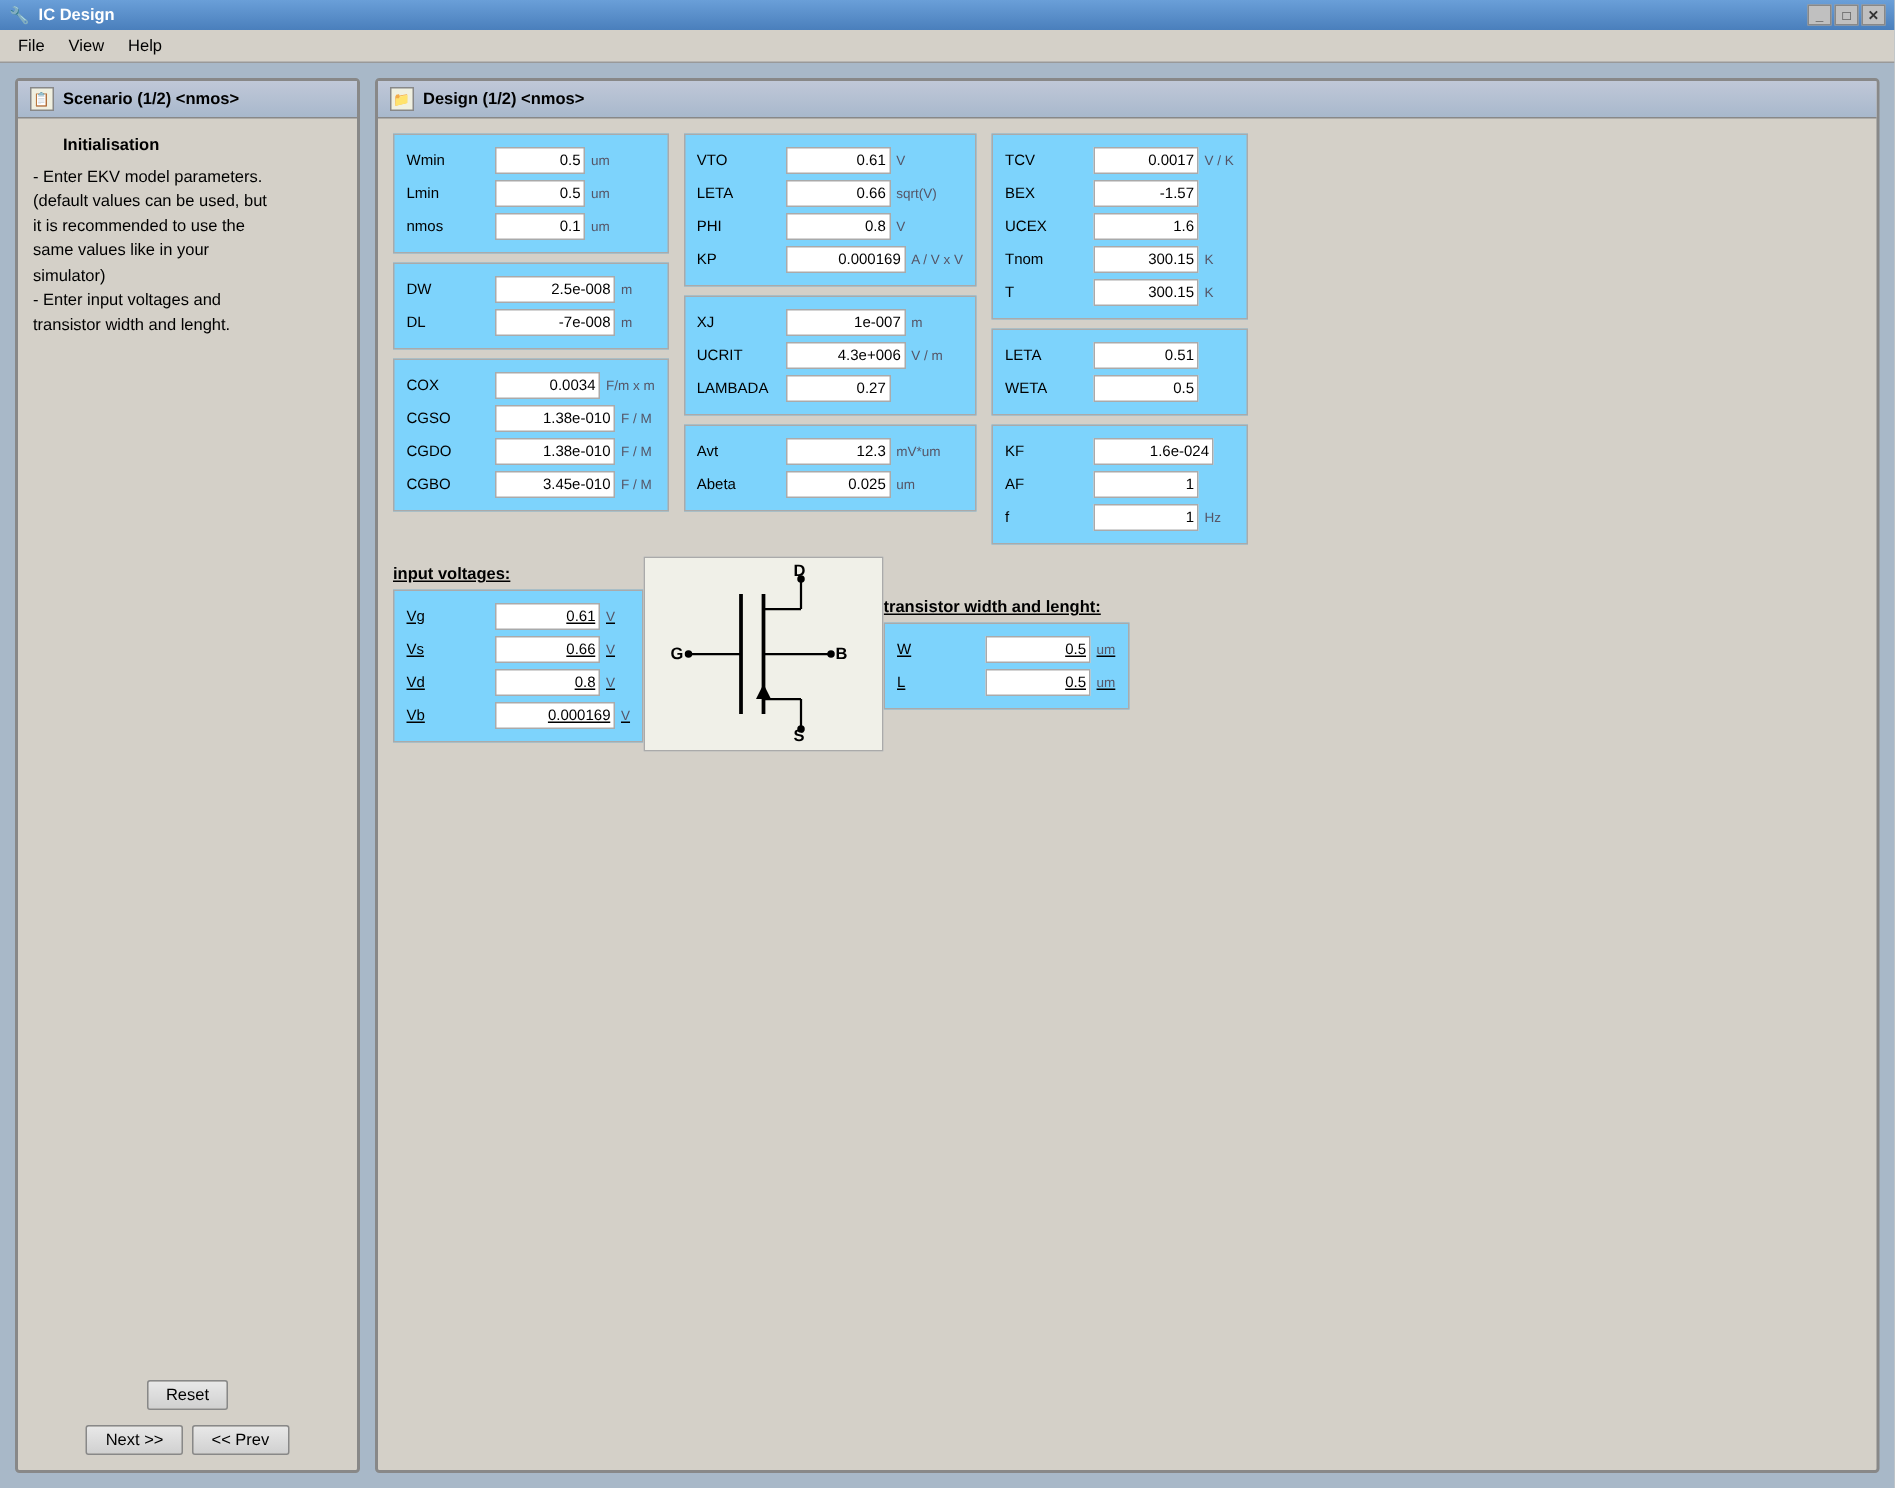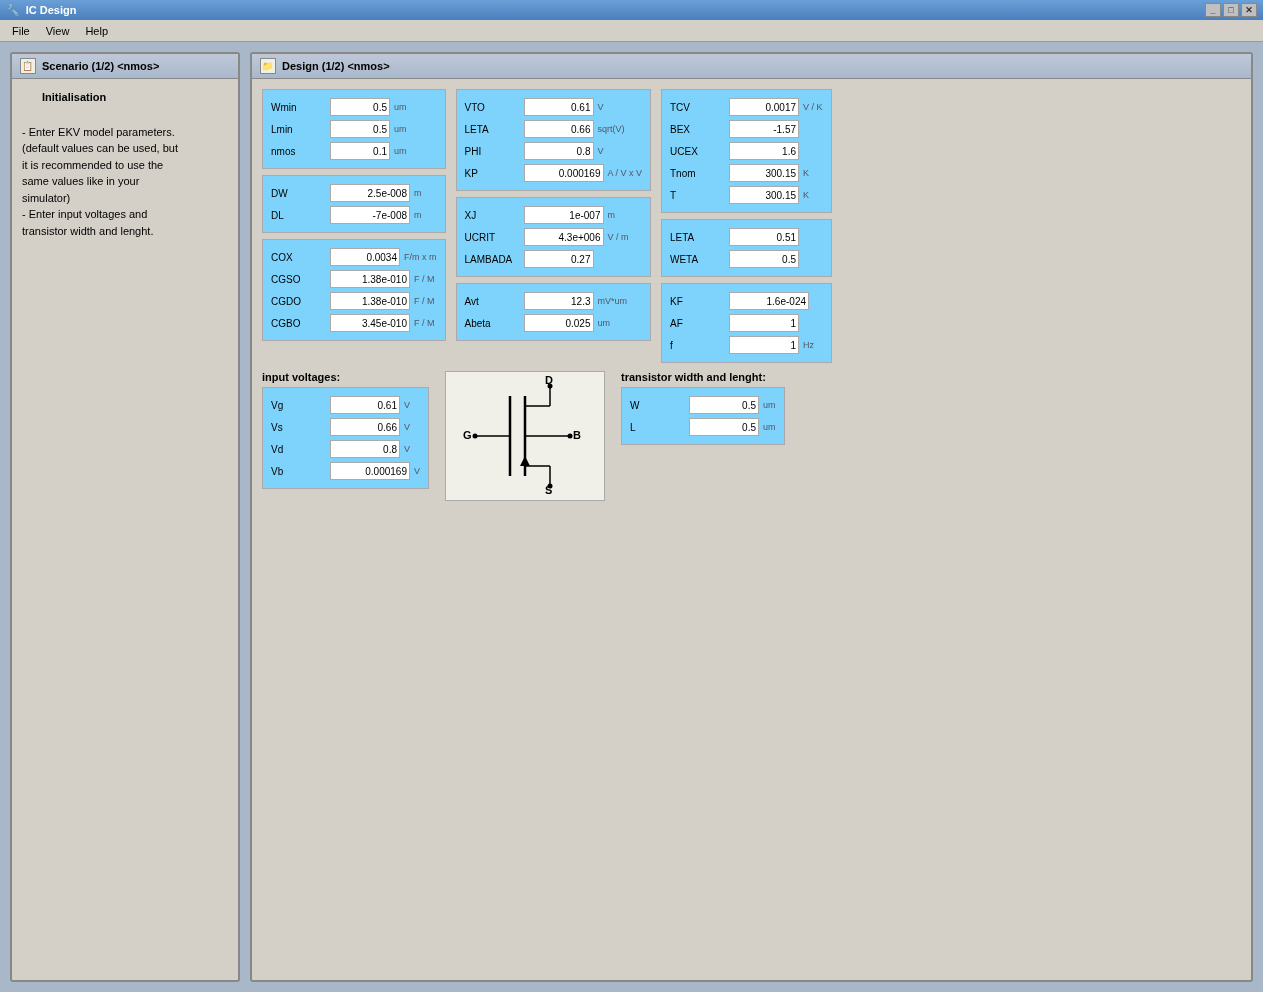--- a/index.html
+++ b/index.html
@@ -90,21 +90,21 @@
     }
     .left-panel-body {
       padding: 10px;
       flex: 1;
       font-size: 11px;
       line-height: 1.5;
       color: #000;
     }
     .left-panel-body .title {
       font-weight: bold;
-      margin-bottom: 18px;
+      margin-bottom: 4px;
       padding-left: 20px;
     }
     .left-panel-buttons {
       display: flex;
       gap: 6px;
       padding: 10px;
       justify-content: center;
     }
     .btn {
       padding: 3px 12px;
@@ -216,20 +216,27 @@
       <div>
         - Enter EKV model parameters.<br>
         (default values can be used, but<br>
         it is recommended to use the<br>
         same values like in your<br>
         simulator)<br>
         - Enter input voltages and<br>
         transistor width and lenght.
       </div>
     </div>
+    <div class="left-panel-buttons">
+      <button class="btn">Reset</button>
+    </div>
+    <div class="left-panel-buttons" style="padding-top:0;">
+      <button class="btn">Next &gt;&gt;</button>
+      <button class="btn">&lt;&lt; Prev</button>
+    </div>
   </div>
 
   <div class="right-panel">
     <div class="panel-header">
       <div class="panel-header-icon">📁</div>
       <span>Design (1/2) &lt;nmos&gt;</span>
     </div>
     <div class="right-panel-body">
 
       <div style="display:flex; gap:10px; margin-bottom:8px;">
@@ -405,21 +412,21 @@
             <div class="param-row">
               <span class="param-label">f</span>
               <input class="param-input w70" value="1" style="">
               <span class="param-unit">Hz</span>
             </div>
           </div>
         </div>
 
       </div>
 
-      <div style="display:flex; gap:16px; align-items:flex-start; margin-top:4px;">
+      <div style="display:flex; align-items:center; margin-top:4px;text-decoration:underline;">
 
         <div>
           <div style="font-size:11px; font-weight:bold; margin-bottom:4px;">input voltages:</div>
           <div class="param-group">
             <div class="param-row">
               <span class="param-label">Vg</span>
               <input class="param-input w70" value="0.61" style="">
               <span class="param-unit">V</span>
             </div>
             <div class="param-row">

